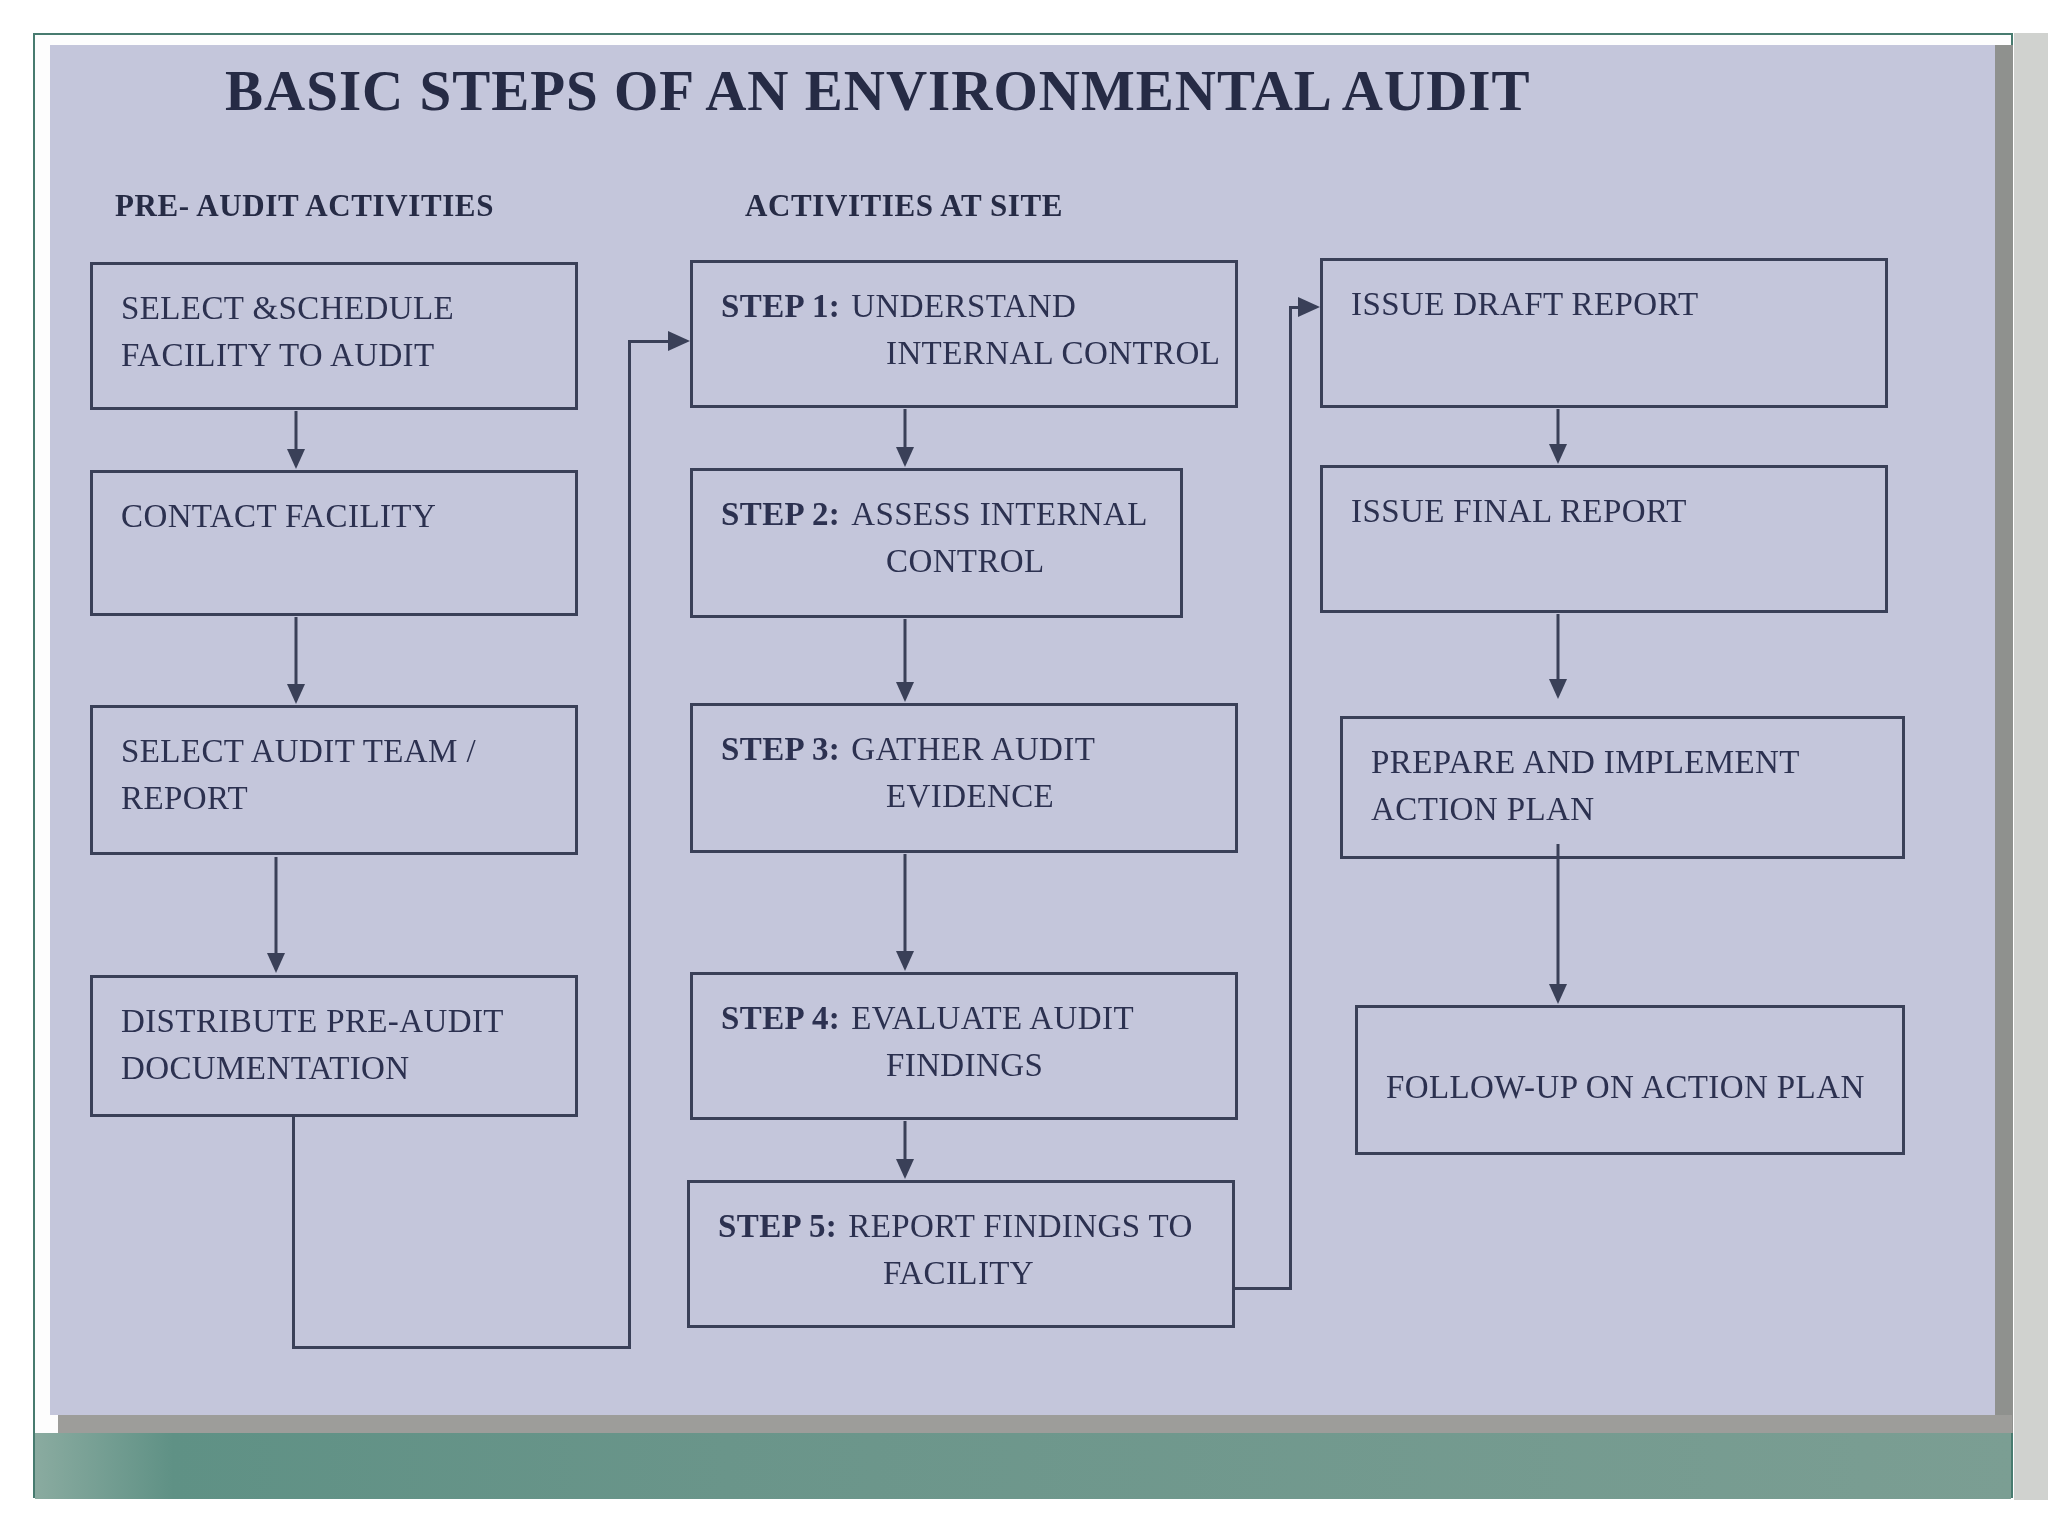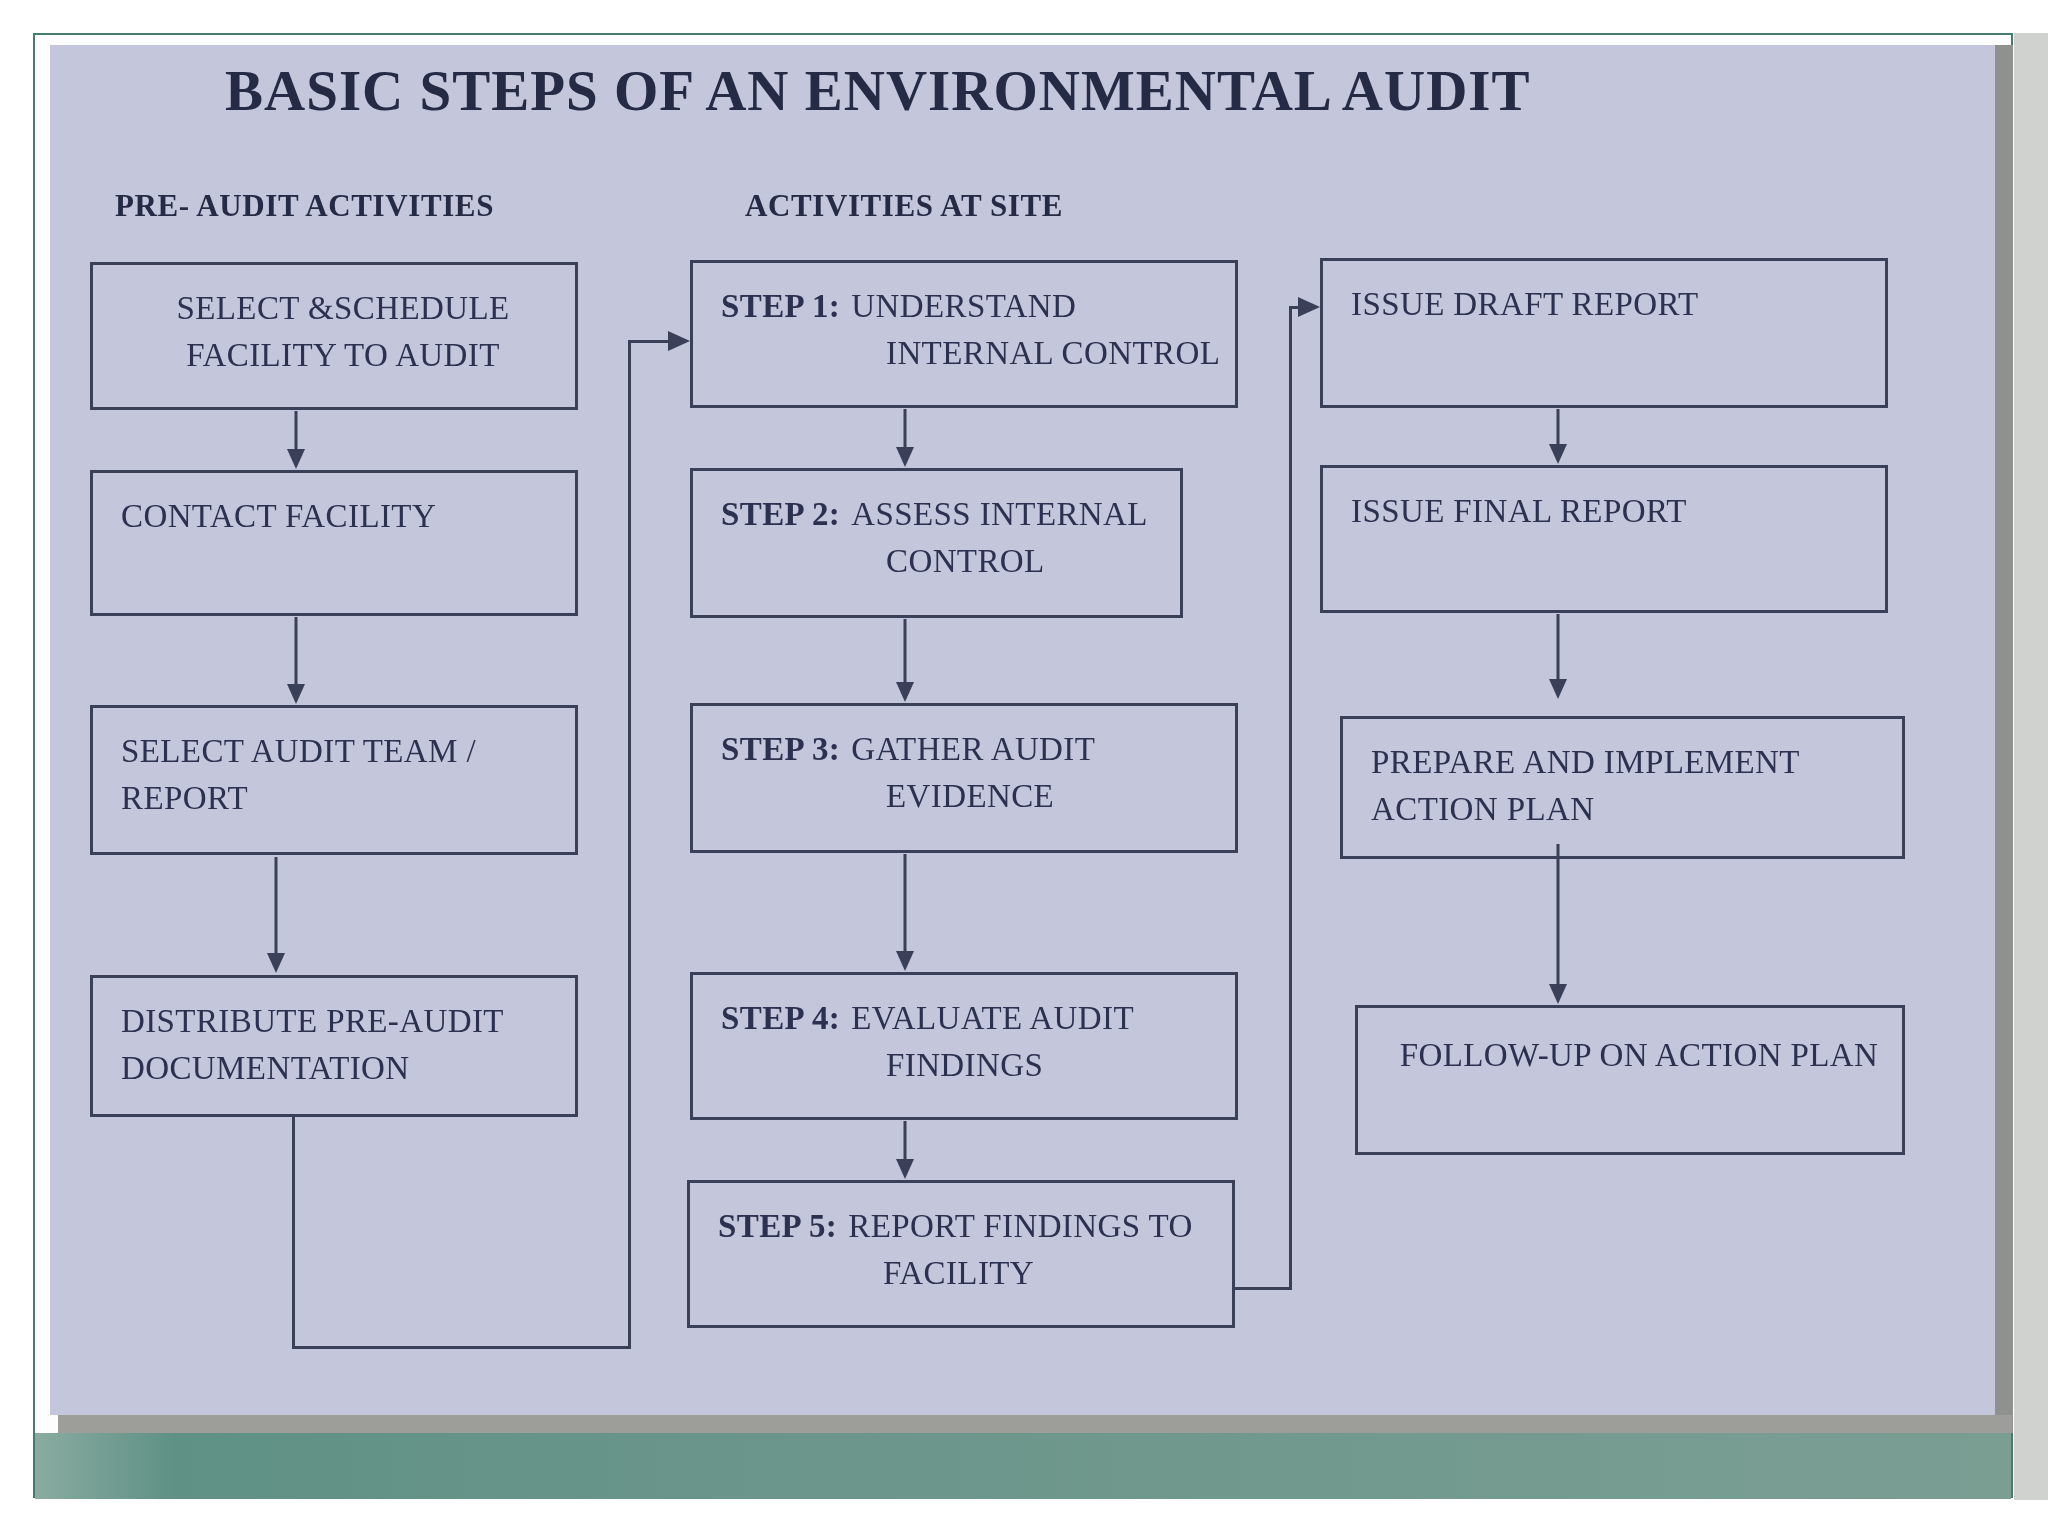--- a/index.html
+++ b/index.html
@@ -36,35 +36,35 @@
   .ch3{left:1355px;top:184px;}
 
   .fbox{position:absolute;border:3px solid var(--line);box-sizing:border-box;
         color:var(--text);font-size:33px;line-height:1.42;
         padding:20px 10px 0 28px;letter-spacing:0.4px;}
   .fbox div{white-space:nowrap;}
   .pfx{font-weight:bold;margin-right:11px;}
   .ind{padding-left:165px;}
 
   
-  .b11{left:90px;top:262px;width:488px;height:148px;text-align:center;}
+  .b11{left:90px;top:262px;width:488px;height:148px;}
   .b12{left:90px;top:470px;width:488px;height:146px;}
   .b13{left:90px;top:705px;width:488px;height:150px;}
   .b14{left:90px;top:975px;width:488px;height:142px;}
   
   .b21{left:690px;top:260px;width:548px;height:148px;}
   .b22{left:690px;top:468px;width:493px;height:150px;}
   .b23{left:690px;top:703px;width:548px;height:150px;}
   .b24{left:690px;top:972px;width:548px;height:148px;}
   .b25{left:687px;top:1180px;width:548px;height:148px;}
   
   .b31{left:1320px;top:258px;width:568px;height:150px;}
   .b32{left:1320px;top:465px;width:568px;height:148px;}
   .b33{left:1340px;top:700px;width:565px;height:143px;margin-top:16px;}
-  .b34{left:1355px;top:1005px;width:550px;height:150px;padding-top:24px;text-align:center;}
+  .b34{left:1355px;top:1005px;width:550px;height:150px;padding-top:56px;}
 
   
   .varrow{position:absolute;width:20px;}
   .varrow::before{content:"";position:absolute;left:50%;transform:translateX(-50%);
                   top:0;bottom:14px;width:3px;background:var(--line);}
   .varrow::after{content:"";position:absolute;left:50%;transform:translateX(-50%);bottom:0;
                  width:0;height:0;border-left:9px solid transparent;border-right:9px solid transparent;
                  border-top:20px solid var(--line);}
   .a11{left:286px;top:411px;height:58px;}
   .a12{left:286px;top:617px;height:87px;}

